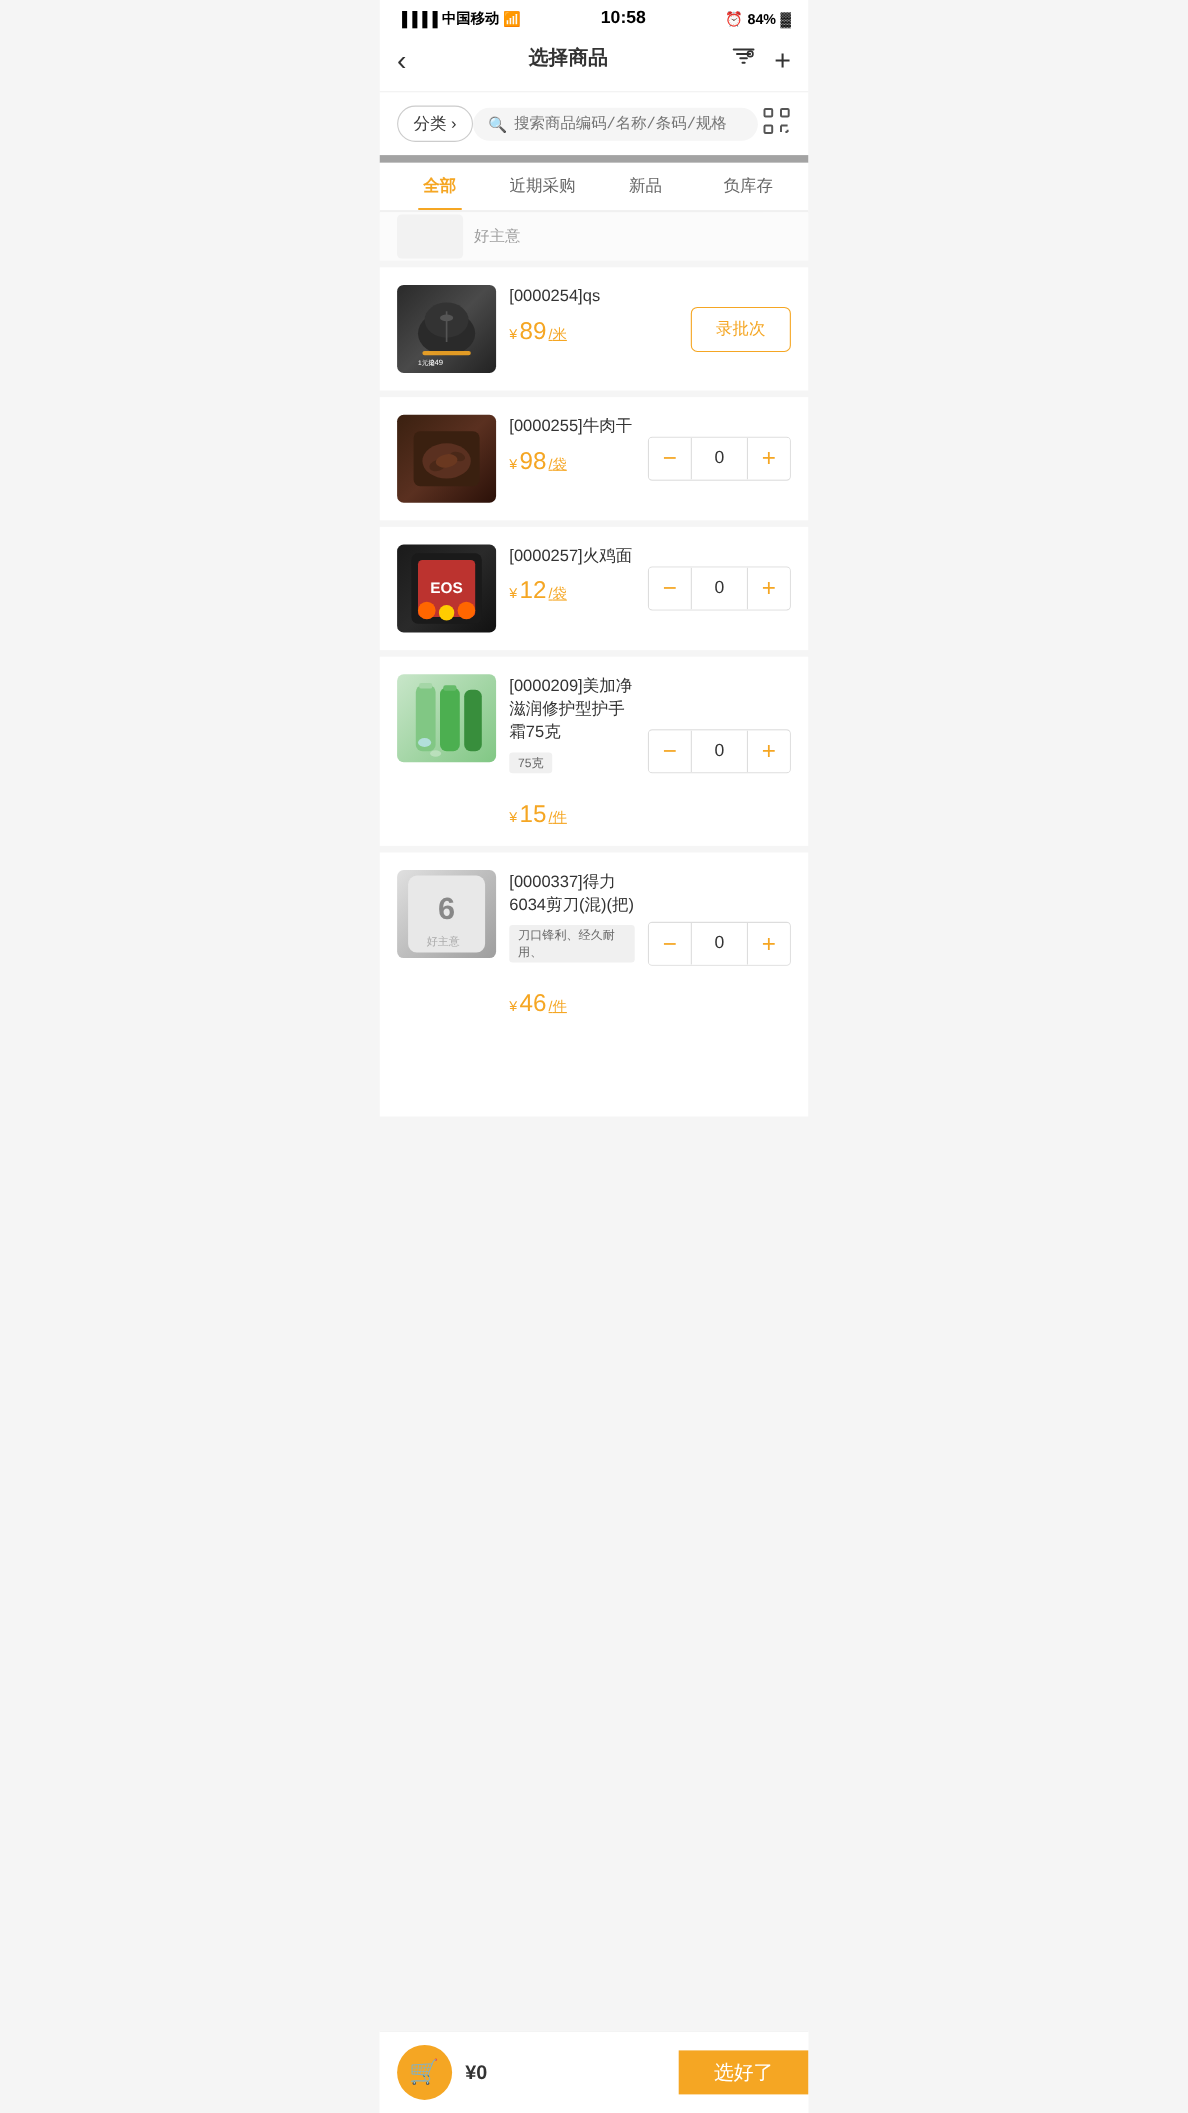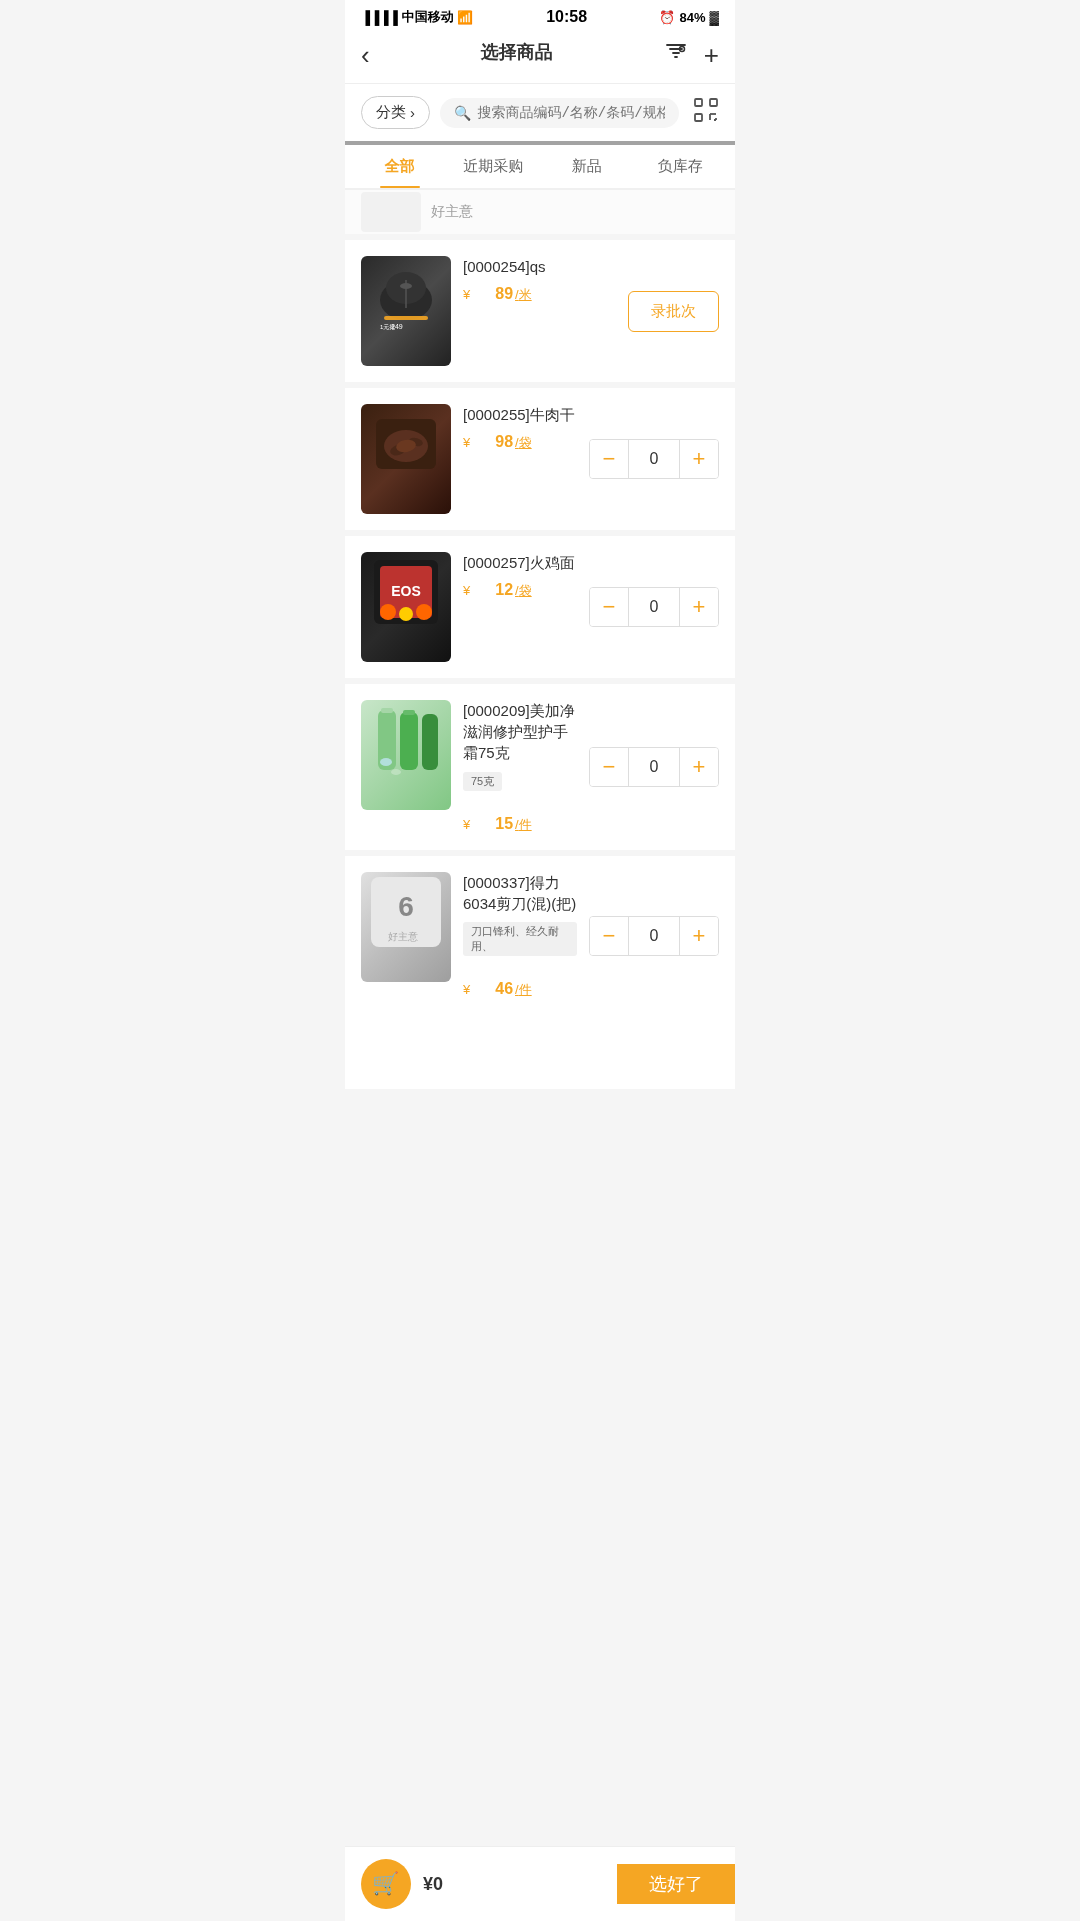--- a/index.html
+++ b/index.html
@@ -50,22 +50,21 @@
       color: #333;
       cursor: pointer;
     }
 
     
     .search-section {
       background: #fff;
       padding: 12px 16px;
       display: flex;
       align-items: center;
-      gap: 10px;
-      border-bottom: 4px solid #a3a3a3;
+      border-bottom: 7px solid #a3a3a3;
     }
     .category-btn {
       background: #fff;
       border: 1px solid #ccc;
       border-radius: 20px;
       padding: 6px 14px;
       font-size: 15px;
       color: #333;
       white-space: nowrap;
       display: flex;
@@ -156,27 +155,27 @@
       margin-bottom: 6px;
       padding: 16px;
       display: flex;
       align-items: flex-start;
       gap: 12px;
       position: relative;
     }
 
     .product-thumb {
       width: 90px;
-      height: 110px;
+      height: 80px;
       border-radius: 6px;
       flex-shrink: 0;
       overflow: hidden;
       background: #f0f0f0;
       display: flex;
-      align-items: flex-start;
+      align-items: center;
       justify-content: center;
       position: relative;
     }
 
     .thumb-mouse {
       background: linear-gradient(135deg, #2a2a2a 0%, #4a4a4a 50%, #222 100%);
     }
     .thumb-beef {
       background: linear-gradient(135deg, #3a2010 0%, #5a3020 50%, #2a1008 100%);
     }
@@ -206,21 +205,21 @@
       padding: 2px 8px;
       border-radius: 3px;
       margin-bottom: 24px;
     }
     .product-price {
       display: flex;
       align-items: baseline;
       gap: 2px;
     }
     .price-symbol { color: #f5a623; font-size: 13px; }
-    .price-value { color: #f5a623; font-size: 16px; font-weight: 700; margin-left: 23px; }
+    .price-value { color: #f5a623; font-size: 22px; font-weight: 400; }
     .price-unit { color: #f5a623; font-size: 13px; text-decoration: underline; }
 
     .action-area {
       display: flex;
       align-items: flex-start;
       justify-content: flex-end;
       align-self: center;
       min-width: 120px;
     }
     .batch-btn {

